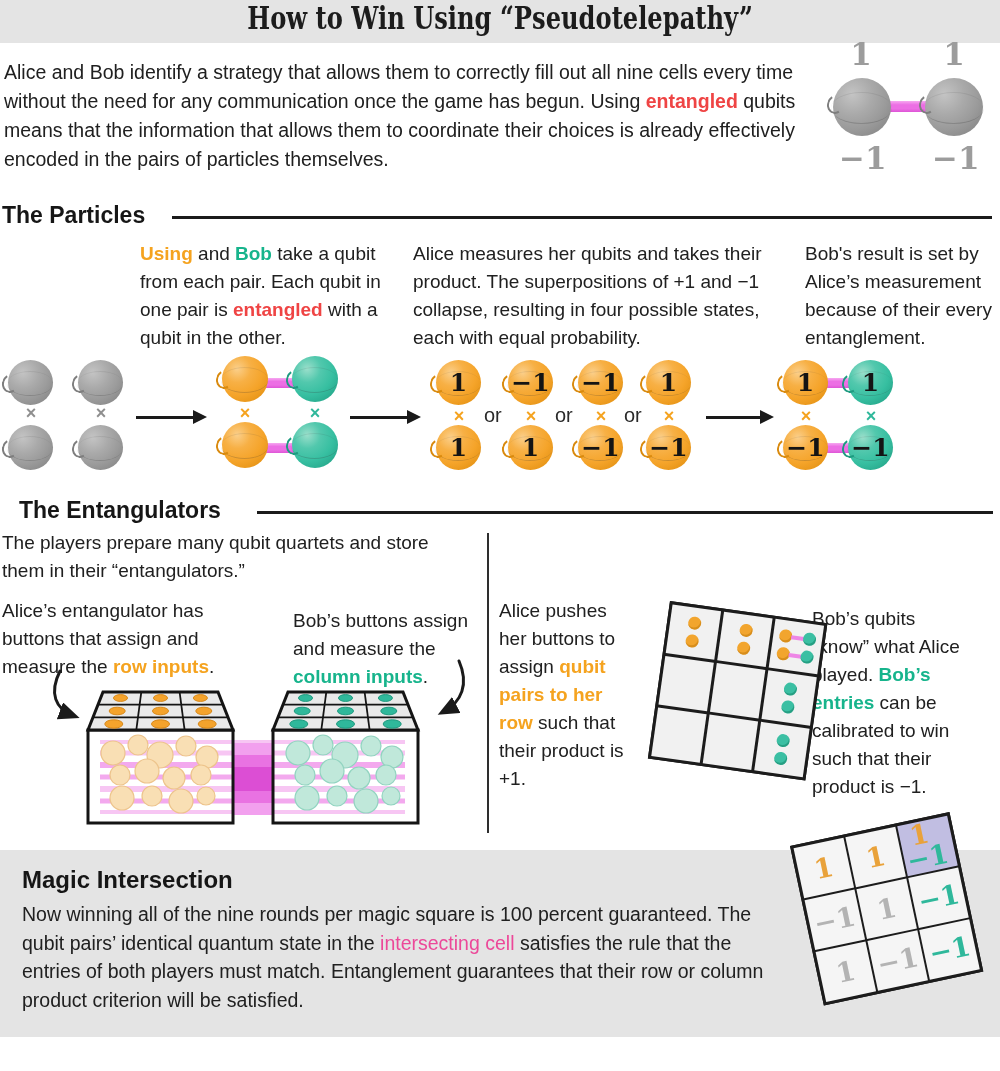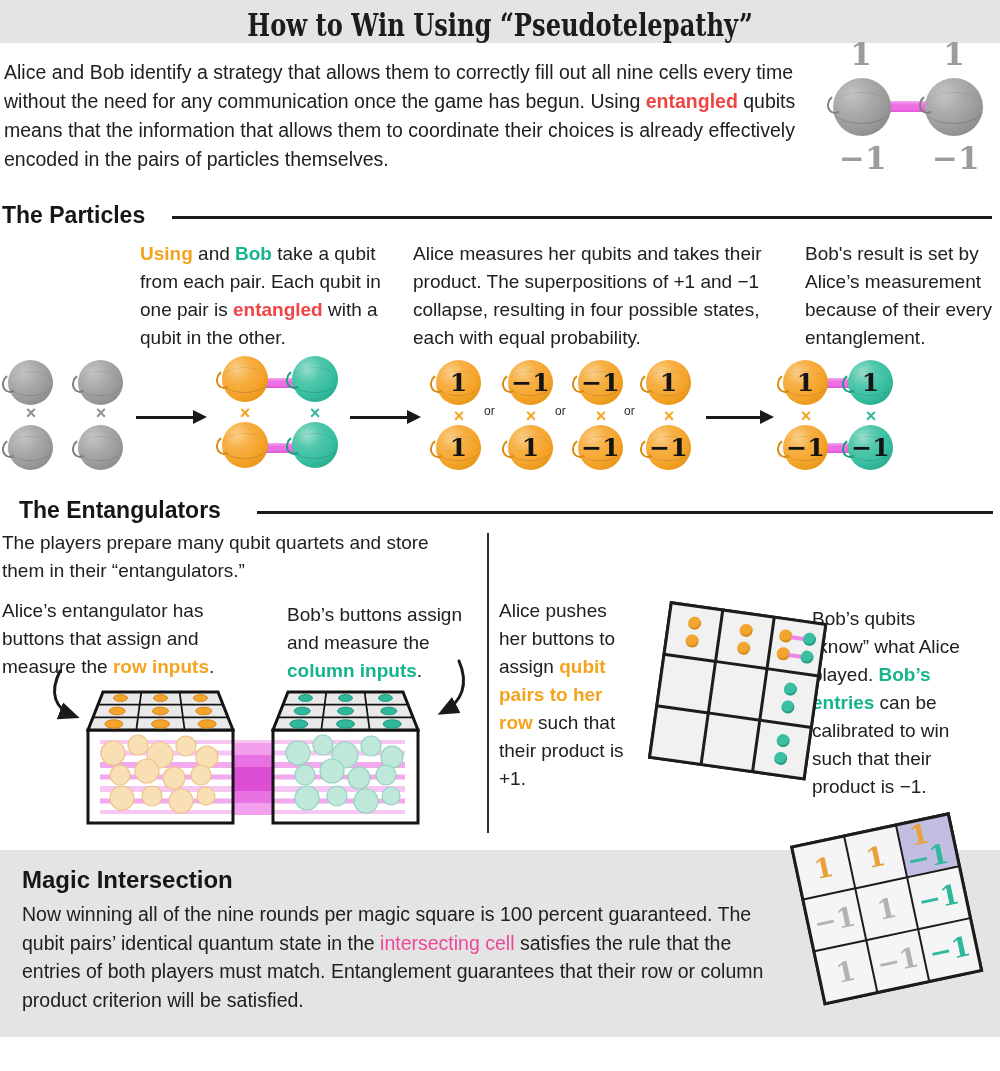--- a/index.html
+++ b/index.html
@@ -1,21 +1,21 @@
 <!DOCTYPE html>
 <html><head>
 <meta charset="utf-8">
 <style>
   html,body{margin:0;padding:0;background:#ffffff;}
   .canvas{position:relative;width:1000px;height:1071px;background:#ffffff;overflow:hidden;
           font-family:"Liberation Sans",sans-serif;color:#202020;}
   .abs{position:absolute;}
   .band{position:absolute;left:0;width:1000px;background:#E4E4E4;}
   
-  .title-band{top:0;height:43px;display:flex;align-items:flex-end;justify-content:center;}
+  .title-band{top:0;height:43px;display:flex;align-items:flex-start;justify-content:center;}
   .title{font-family:"DejaVu Serif",serif;font-weight:bold;font-size:31px;color:#1c1c1c;
          transform:scaleX(.78);white-space:nowrap;letter-spacing:0px;margin:0;}
   
   .txt{font-size:19.5px;line-height:29px;color:#202020;}
   .txt-s{font-size:19px;line-height:28px;color:#202020;}
   .hl-orange{color:#F5A31F;font-weight:bold;}
   .hl-teal{color:#17B48C;font-weight:bold;}
   .hl-pink{color:#ef4444;font-weight:bold;}
   .hl-purple{color:#ec4899;font-weight:normal;}
   .sec-h{font-size:23px;font-weight:bold;color:#161616;margin:0;}
@@ -31,21 +31,21 @@
           border-right-color:transparent;border-top-color:transparent;transform:rotate(15deg);}
   .sph-gray{background:radial-gradient(circle at 33% 28%,#c4c4c4,#aaaaaa 35%,#9b9b9b 60%,#858585 90%);--curl:#7e7e7e;}
   .sph-orange{background:radial-gradient(circle at 33% 28%,#FBCF8A,#F7B045 30%,#F5A42A 58%,#E18F10 92%);--curl:#D98A0E;}
   .sph-teal{background:radial-gradient(circle at 33% 28%,#9ADFCB,#52C8AD 30%,#37BFA1 58%,#21A185 92%);--curl:#1E9B80;}
   .ebar{position:absolute;background:linear-gradient(180deg,#F6A8F0 0%,#EC6FE4 35%,#EC6FE4 70%,#DE55D6 100%);z-index:1;border-radius:1px;}
   .harrow{position:absolute;height:3.2px;background:#1a1a1a;}
   .harrow::after{content:"";position:absolute;right:-13px;top:-5.6px;width:0;height:0;
           border-left:14px solid #1a1a1a;border-top:7px solid transparent;border-bottom:7px solid transparent;}
   .times{position:absolute;width:22px;text-align:center;font-size:18px;font-weight:bold;z-index:3;}
   .t-orange{color:#F5A31F;} .t-teal{color:#2FB89B;} .t-gray{color:#8F8F8F;}
-  .or-label{position:absolute;font-size:12px;color:#2b2b2b;z-index:3;}
+  .or-label{position:absolute;font-size:20px;color:#2b2b2b;z-index:3;}
   .glabel{position:absolute;font-family:"DejaVu Serif",serif;font-weight:bold;color:#9C9C9C;
           font-size:31px;width:44px;text-align:center;}
   
   .game-grid{position:absolute;left:670px;top:601px;width:153px;height:153px;background:#1c1c1c;
           border:3px solid #1c1c1c;display:grid;grid-template-columns:repeat(3,1fr);grid-template-rows:repeat(3,1fr);
           gap:2.5px;transform:rotate(8deg);transform-origin:top left;z-index:2;}
   .gcell{background:#F1F1F1;display:flex;flex-direction:column;align-items:center;justify-content:center;gap:5px;}
   .dot{width:13px;height:13px;border-radius:50%;}
   .dot-o{background:#F2A52E;box-shadow:inset -1px -2px 0 rgba(190,120,10,.5);}
   .dot-t{background:#3BBFA3;box-shadow:inset -1px -2px 0 rgba(18,128,100,.5);}
@@ -138,21 +138,21 @@
     <div class="times t-orange" style="left:795px;top:50px;">×</div>
     <div class="times t-teal" style="left:860px;top:50px;">×</div>
   </div>
 
   <h2 class="abs sec-h" style="left:19px;top:497px;">The Entangulators</h2>
   <div class="sec-line" style="left:257px;top:511px;width:736px;"></div>
   <div class="vdivider" style="left:487px;top:533px;height:300px;"></div>
 
   <p class="abs txt-s" style="left:2px;top:529px;width:474px;margin:0;">The players prepare many qubit quartets and store them in their “entangulators.”</p>
   <p class="abs txt-s" style="left:2px;top:597px;width:258px;margin:0;"><span>Alice’s entangulator has buttons that assign and measure the </span><span class="hl-orange">row inputs</span><span>.</span></p>
-  <p class="abs txt-s" style="left:283px;top:597px;width:198px;margin:4px;"><span>Bob’s buttons assign and measure the </span><span class="hl-teal">column inputs</span><span>.</span></p>
+  <p class="abs txt-s" style="left:283px;top:597px;width:198px;margin:10px;"><span>Bob’s buttons assign and measure the </span><span class="hl-teal">column inputs</span><span>.</span></p>
 
   <svg class="abs" style="left:0;top:585px;" width="500" height="255" viewBox="0 0 500 255">
     <defs>
       <marker id="ah" orient="auto" markerWidth="9" markerHeight="8" refX="5" refY="3">
         <path d="M0,0 L7,3 L0,6 z" fill="#1a1a1a"></path>
       </marker>
     </defs>
 
     <rect x="88" y="145" width="145" height="93" fill="#ffffff"></rect>
     <rect x="273" y="145" width="145" height="93" fill="#ffffff"></rect>

